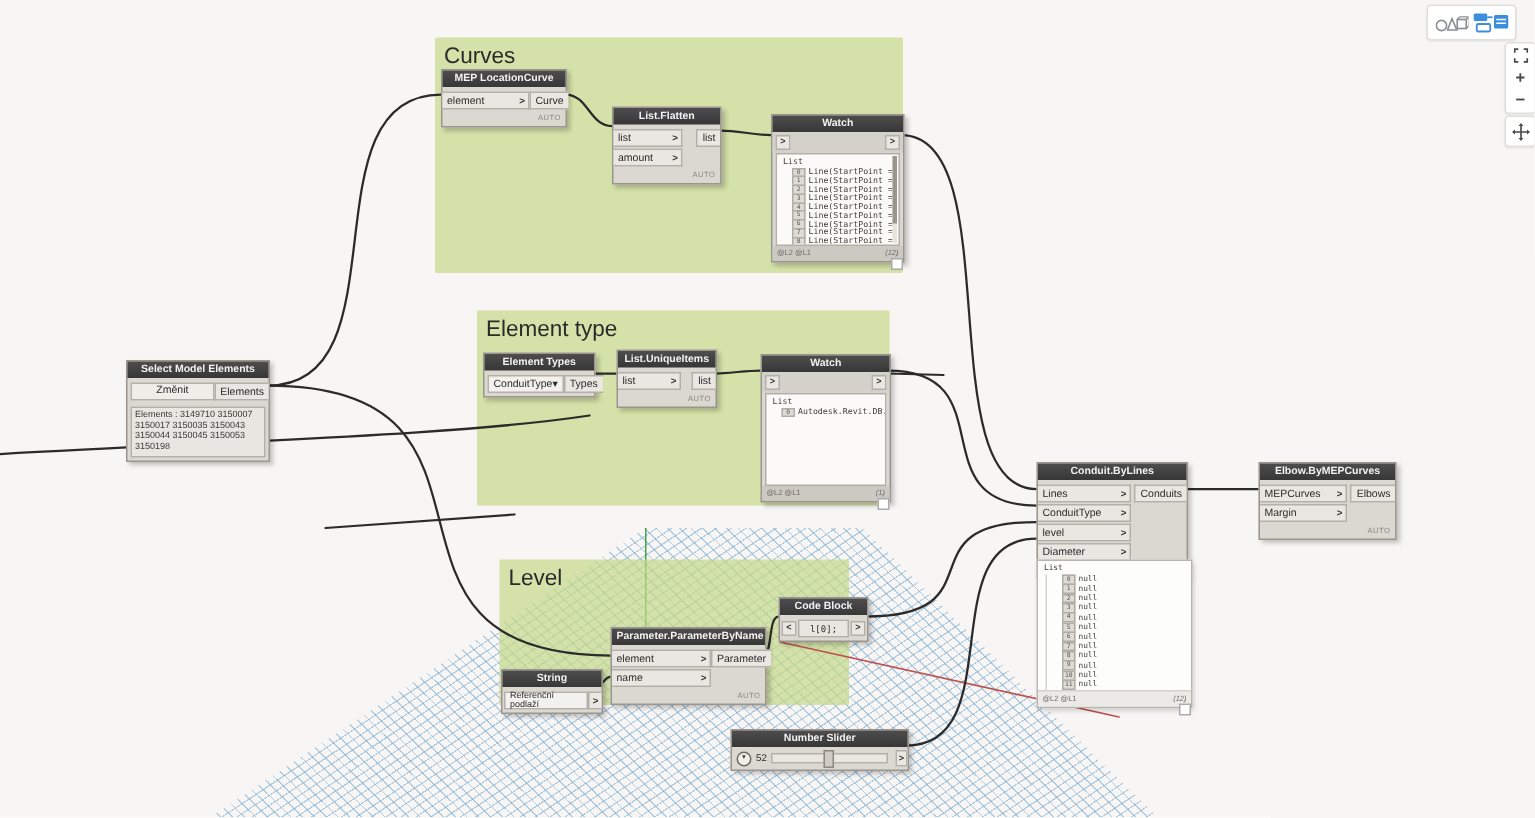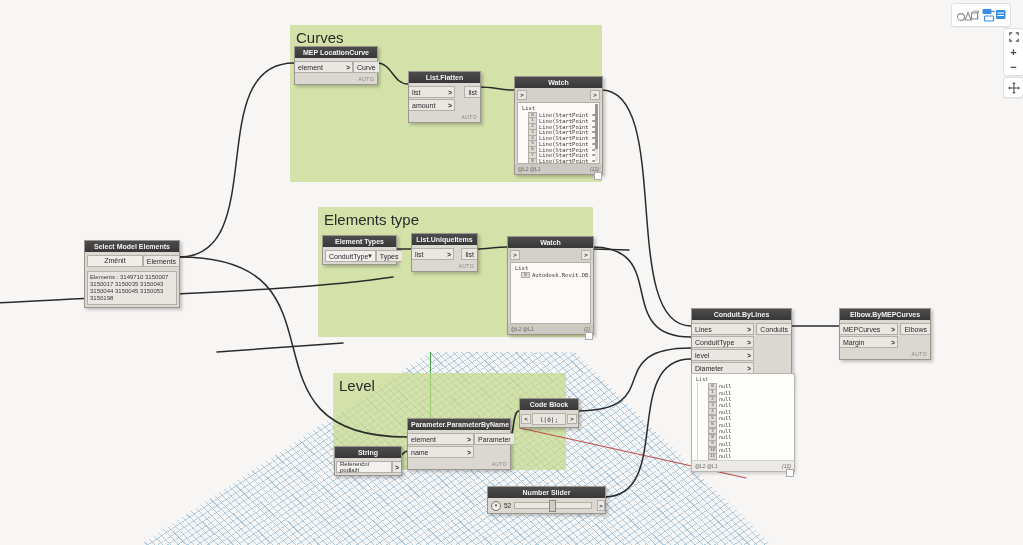--- a/index.html
+++ b/index.html
@@ -80,21 +80,21 @@
 
 <div id="canvas">
 
   <div class="grid3d"></div>
   <div class="axis-green"></div>
 
   <div class="group" style="left:290px;top:25px;width:312px;height:157px;">
     <div class="group-title">Curves</div>
   </div>
   <div class="group" style="left:318px;top:207px;width:275px;height:130px;">
-    <div class="group-title">Elements type</div>
+    <div class="group-title">Element type</div>
   </div>
   <div class="group" style="left:333px;top:373px;width:233px;height:97px;">
     <div class="group-title">Level</div>
   </div>
 
   <svg id="wires" width="1023" height="545">
     <line class="axwire" x1="520" y1="428" x2="746" y2="478"></line>
     <path d="M-5,303 C150,294 300,291 393,277"></path>
     <path d="M217,352 L343,343"></path>
     <path d="M179,257 C271,257 202,63 294,63"></path>

